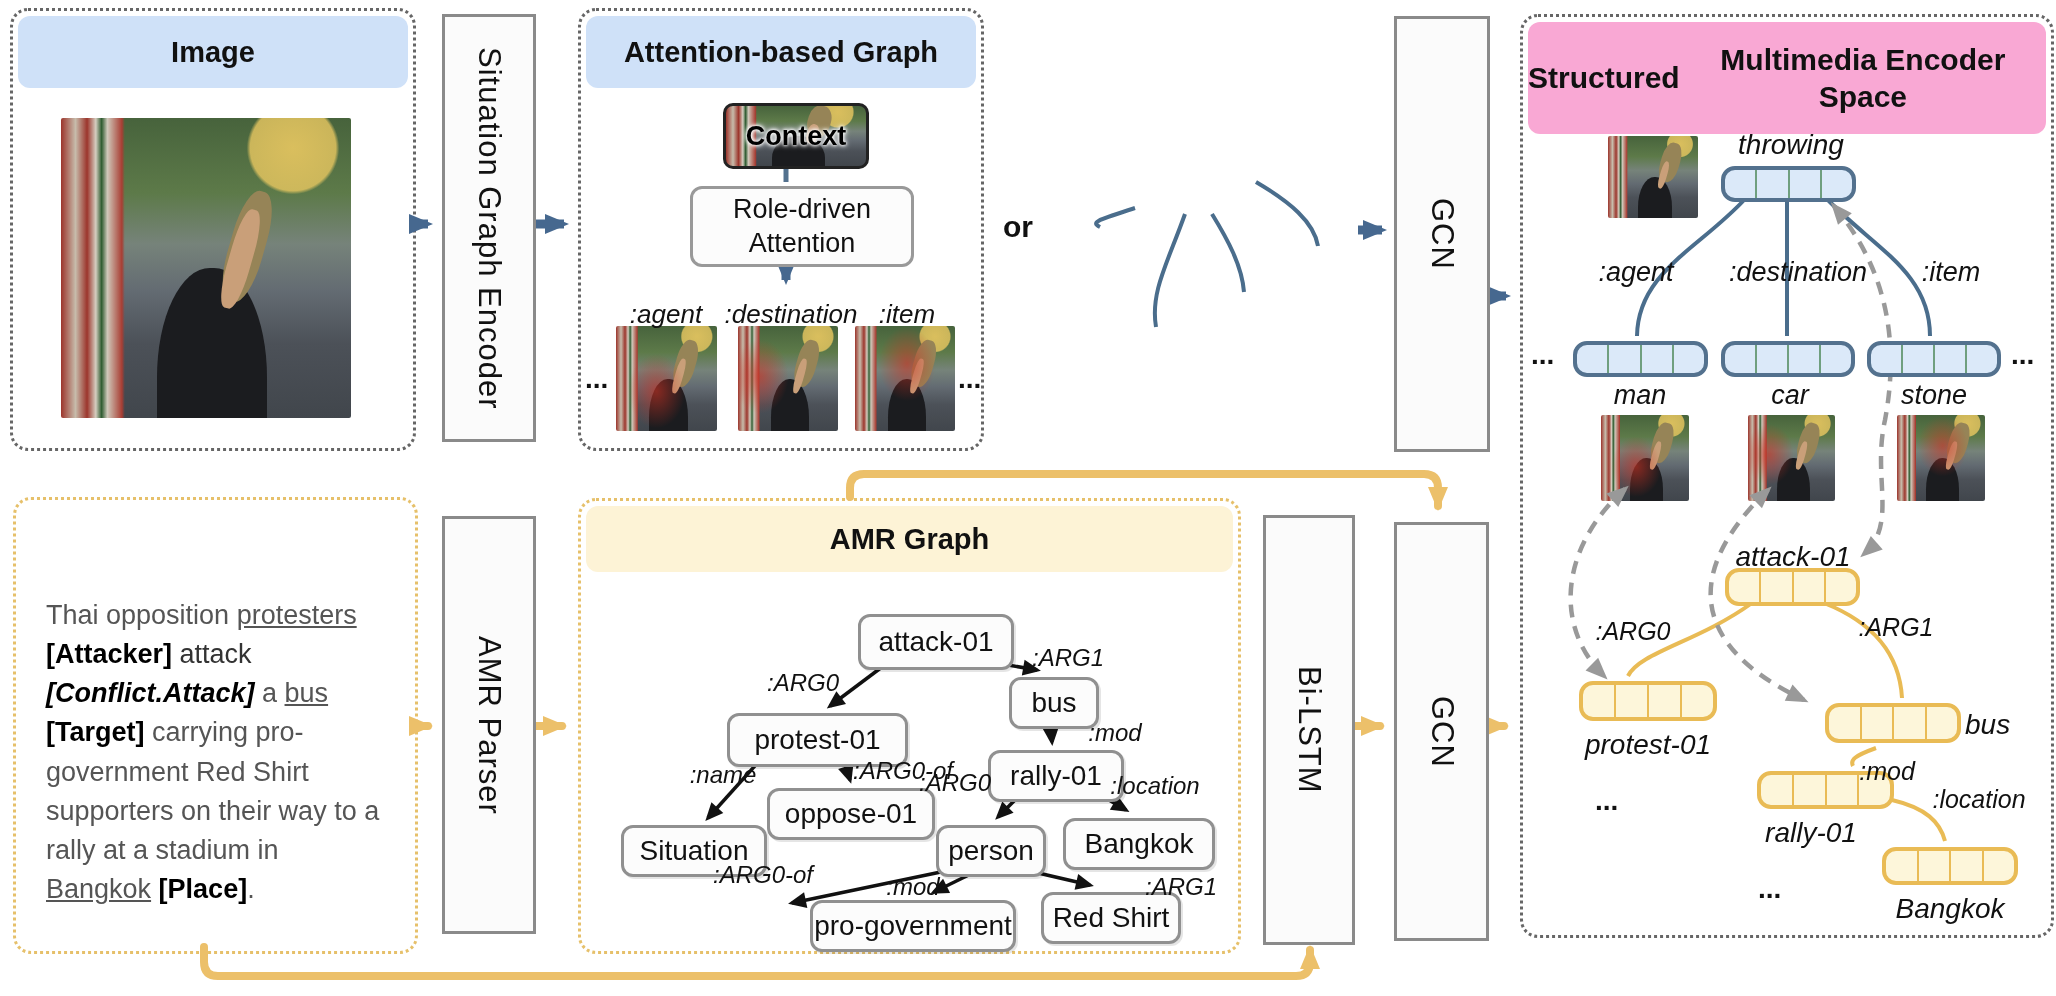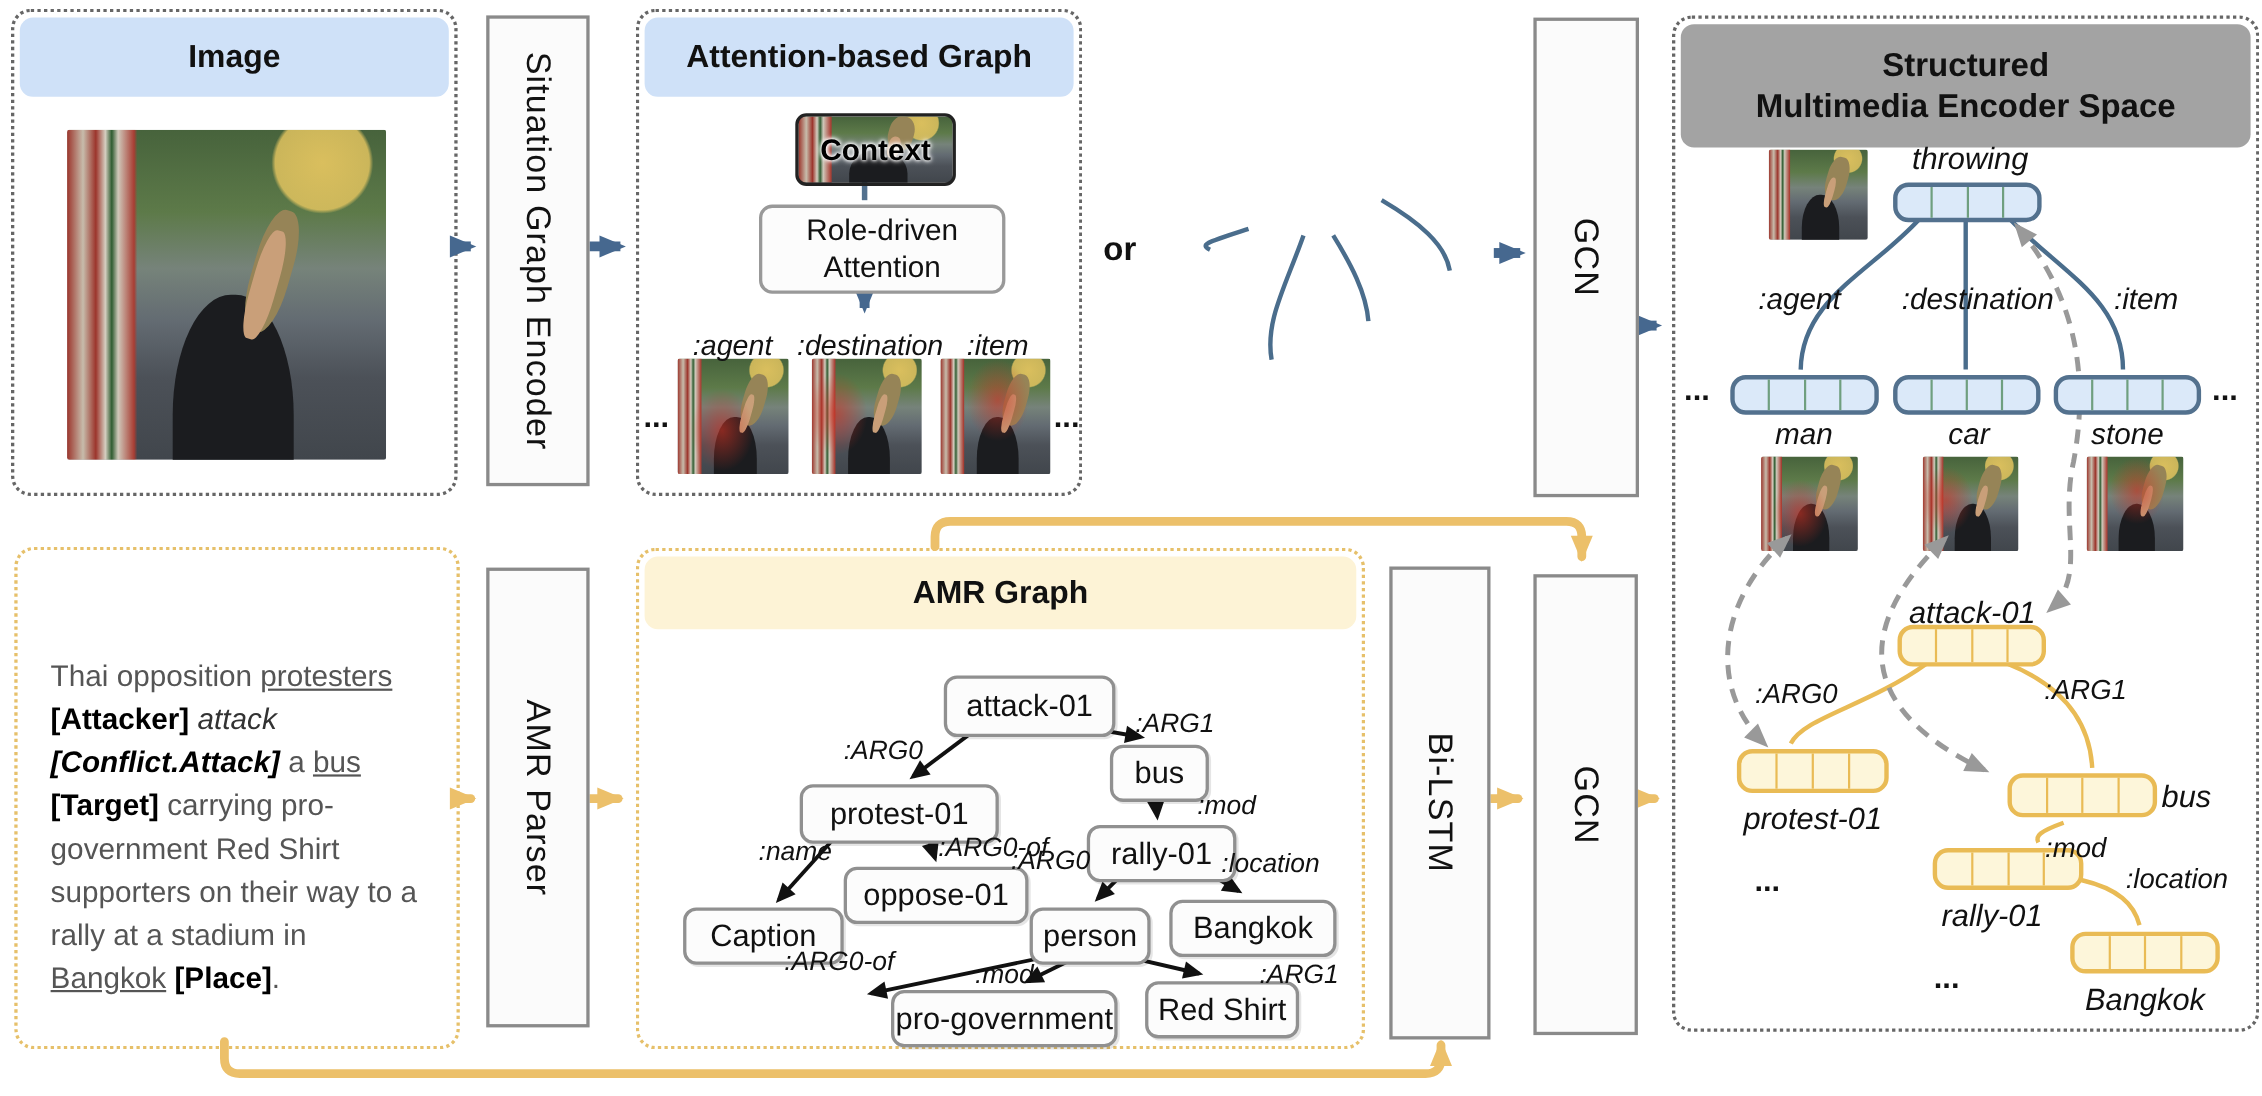--- a/index.html
+++ b/index.html
@@ -7,21 +7,21 @@
     font-family:"Liberation Sans","DejaVu Sans",sans-serif;color:#111;overflow:hidden}
 
   
   .panel{position:absolute;border:3px dotted #666;border-radius:18px;background:#fff}
   .panel.yellow{border-color:#e6c06a}
   .phead{position:absolute;left:5px;right:5px;top:5px;border-radius:12px;
     display:flex;align-items:center;justify-content:center;text-align:center;
     font-weight:bold;font-size:29px;color:#111;z-index:2}
   .phead.blue{background:#cfe1f8}
   .phead.cream{background:#fdf3d6}
-  .phead.gray{background:#a3a3a3;flex-direction:column;line-height:1.25}
+  .phead.gray{background:#f9a8d4;flex-direction:row;line-height:1.25}
 
   
   .vbox{position:absolute;border:3px solid #8a8a8a;background:#fbfbfb;
     display:flex;align-items:center;justify-content:center;z-index:2}
   .vbox span{writing-mode:vertical-rl;font-size:31px;color:#111;white-space:nowrap;letter-spacing:1px}
 
   
   .photo{position:absolute;overflow:hidden;border-radius:2px;background:
     radial-gradient(circle at 80% 10%, rgba(225,195,95,.95) 0%, rgba(225,195,95,.85) 12%, rgba(225,195,95,0) 13%),
     linear-gradient(90deg,#9c352c 0%,#c7bcab 5%,#9c352c 9%,#d5cec0 12%,#2f5c31 14%,#cfc8ba 16%,#a83d33 21%,rgba(0,0,0,0) 22%),
@@ -63,21 +63,21 @@
   
   .amr-node{position:absolute;border:3px solid #909090;border-radius:12px;background:#fcfcfc;
     display:flex;align-items:center;justify-content:center;font-size:28px;color:#111;z-index:2;
     box-shadow:2px 2px 0 rgba(0,0,0,.10)}
   .elabel{position:absolute;font-style:italic;font-size:24px;text-align:center;z-index:3;color:#111}
 
   
   .capbody{position:absolute;font-size:27px;line-height:1.45;color:#555;z-index:2}
   .cap-u{text-decoration:underline}
   .cap-b{font-weight:bold;color:#000}
-  .cap-i{font-style:italic;color:#333}
+  .cap-i{color:#333}
   .cap-bi{font-weight:bold;font-style:italic;color:#000}
 
   svg.overlay{position:absolute;left:0;top:0;z-index:1;pointer-events:none}
 </style>
 </head>
 <body>
 
 <div class="canvas">
 
   <div class="panel" style="left:10px;top:8px;width:400px;height:437px">
@@ -245,21 +245,21 @@
     <div class="amr-node" style="left:428px;top:176px;width:84px;height:46px">
         <span>bus</span>
       </div>
     <div class="amr-node" style="left:146px;top:212px;width:175px;height:48px">
         <span>protest-01</span>
       </div>
     <div class="amr-node" style="left:186px;top:287px;width:162px;height:46px">
         <span>oppose-01</span>
       </div>
     <div class="amr-node" style="left:40px;top:324px;width:140px;height:46px">
-        <span>Caption</span>
+        <span>Situation</span>
       </div>
     <div class="amr-node" style="left:407px;top:249px;width:130px;height:46px">
         <span>rally-01</span>
       </div>
     <div class="amr-node" style="left:355px;top:324px;width:104px;height:46px">
         <span>person</span>
       </div>
     <div class="amr-node" style="left:482px;top:317px;width:146px;height:46px">
         <span>Bangkok</span>
       </div>

